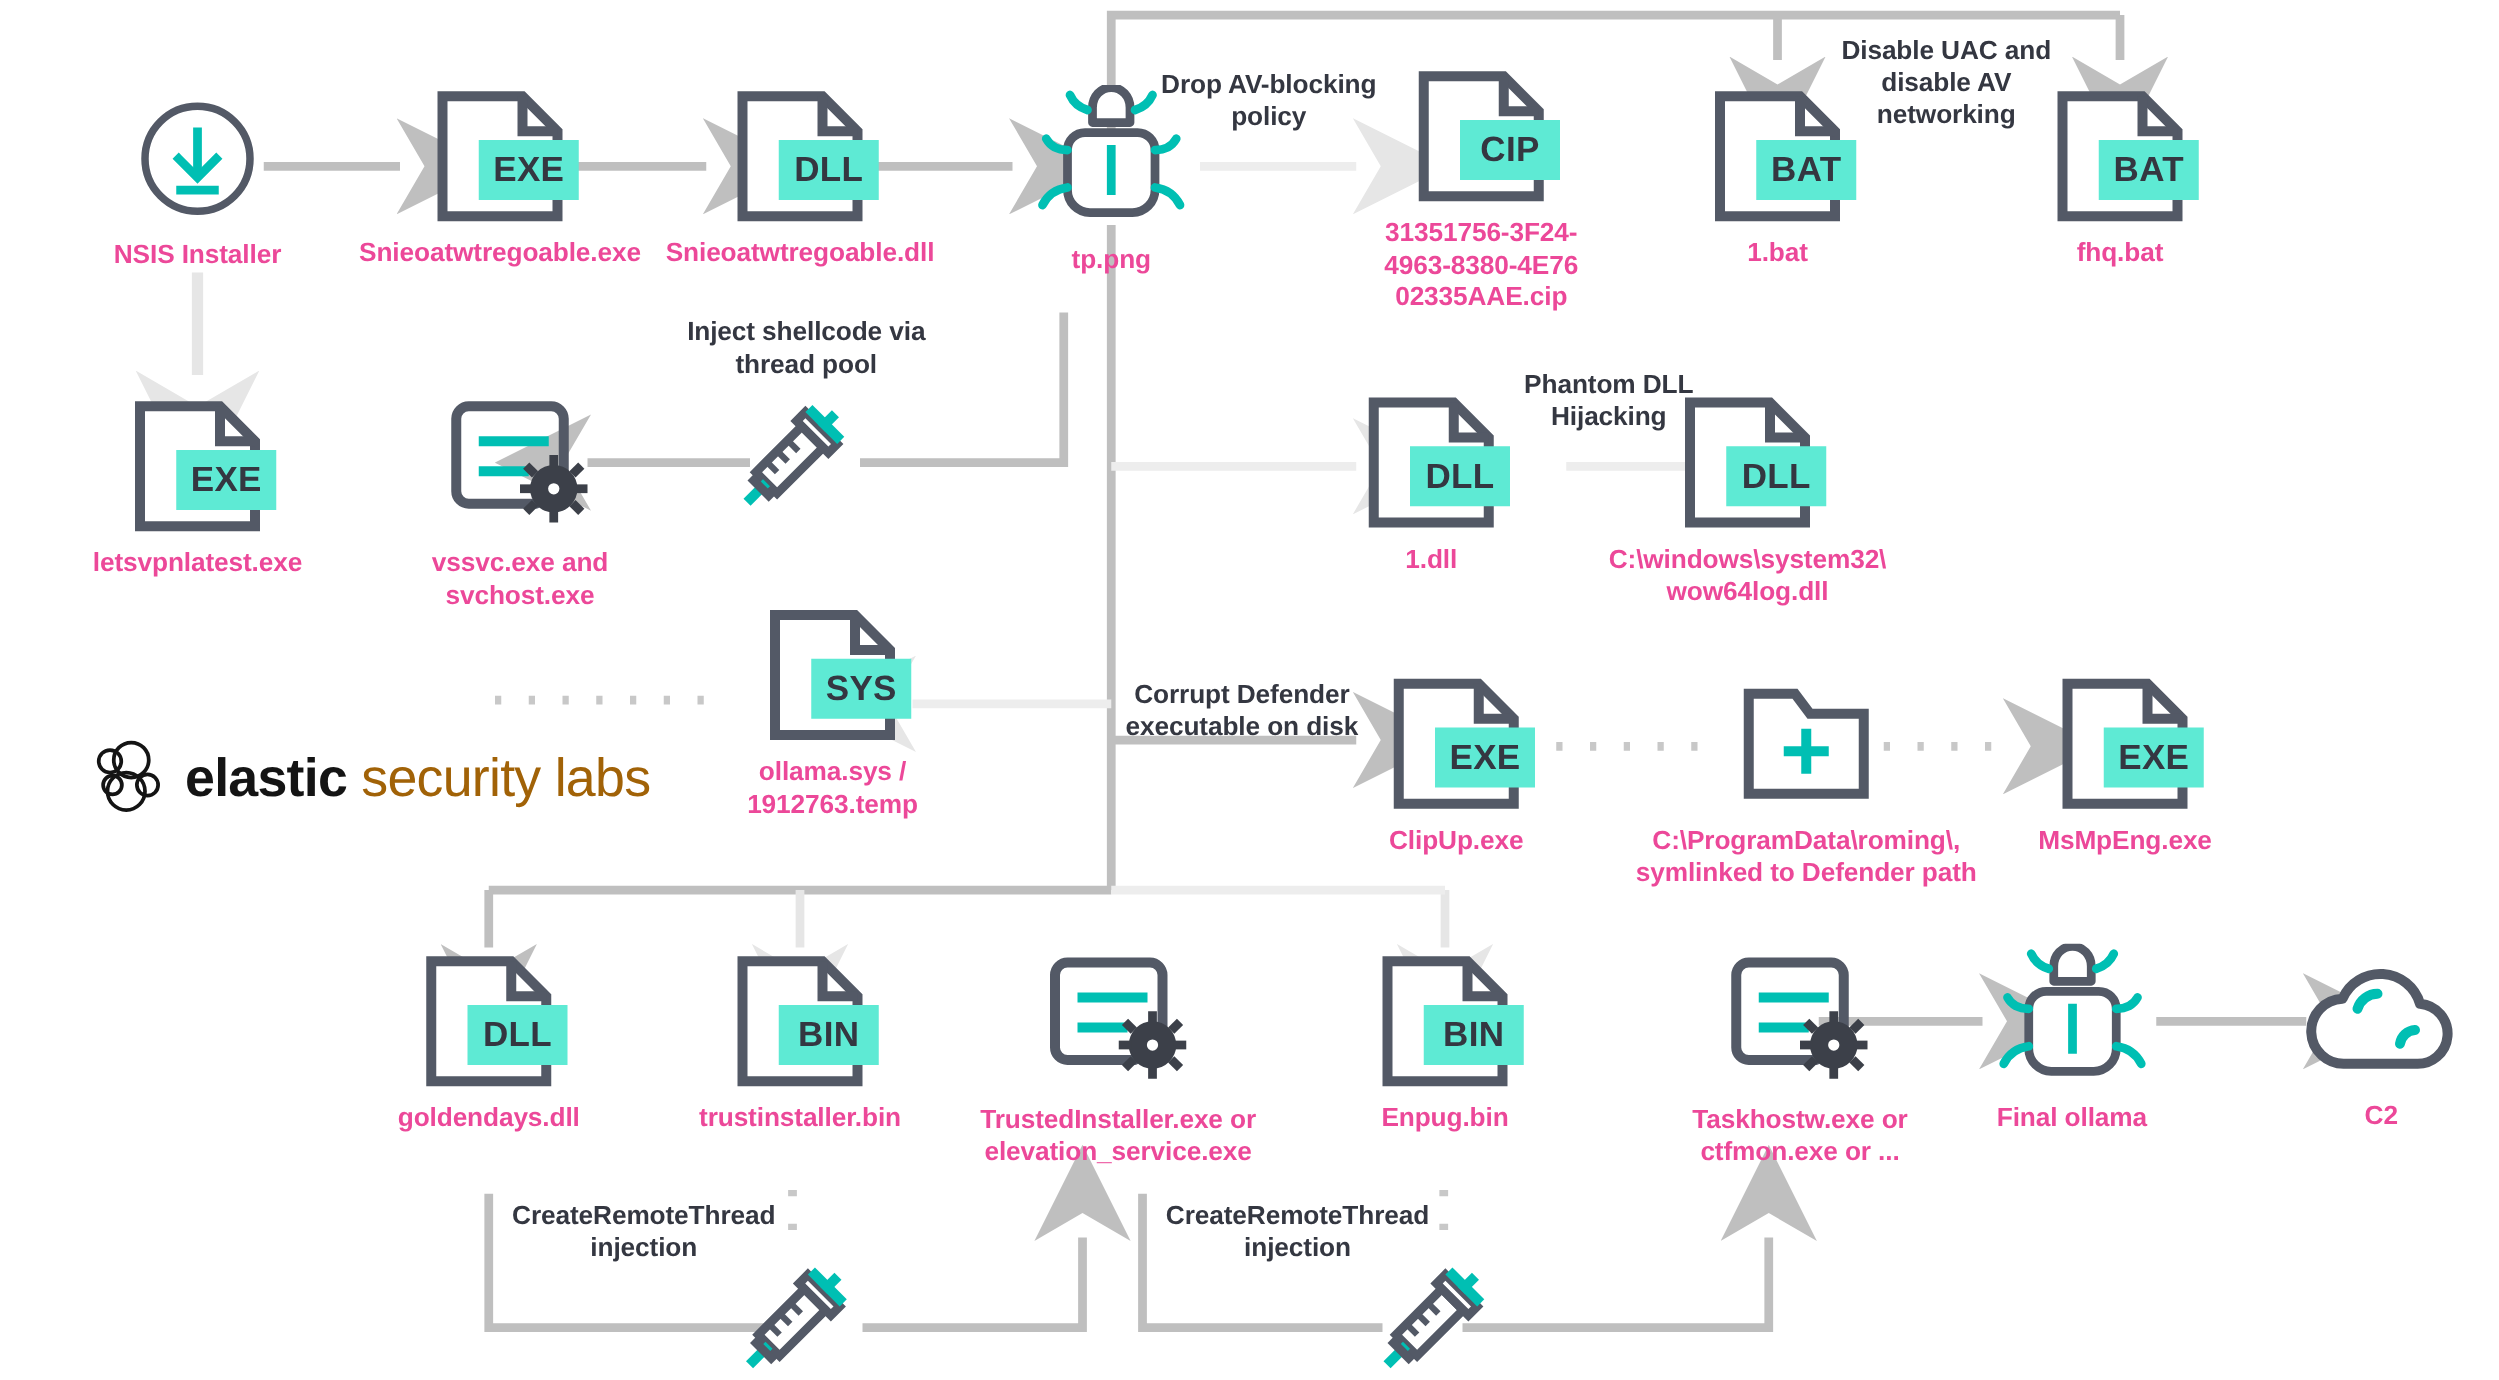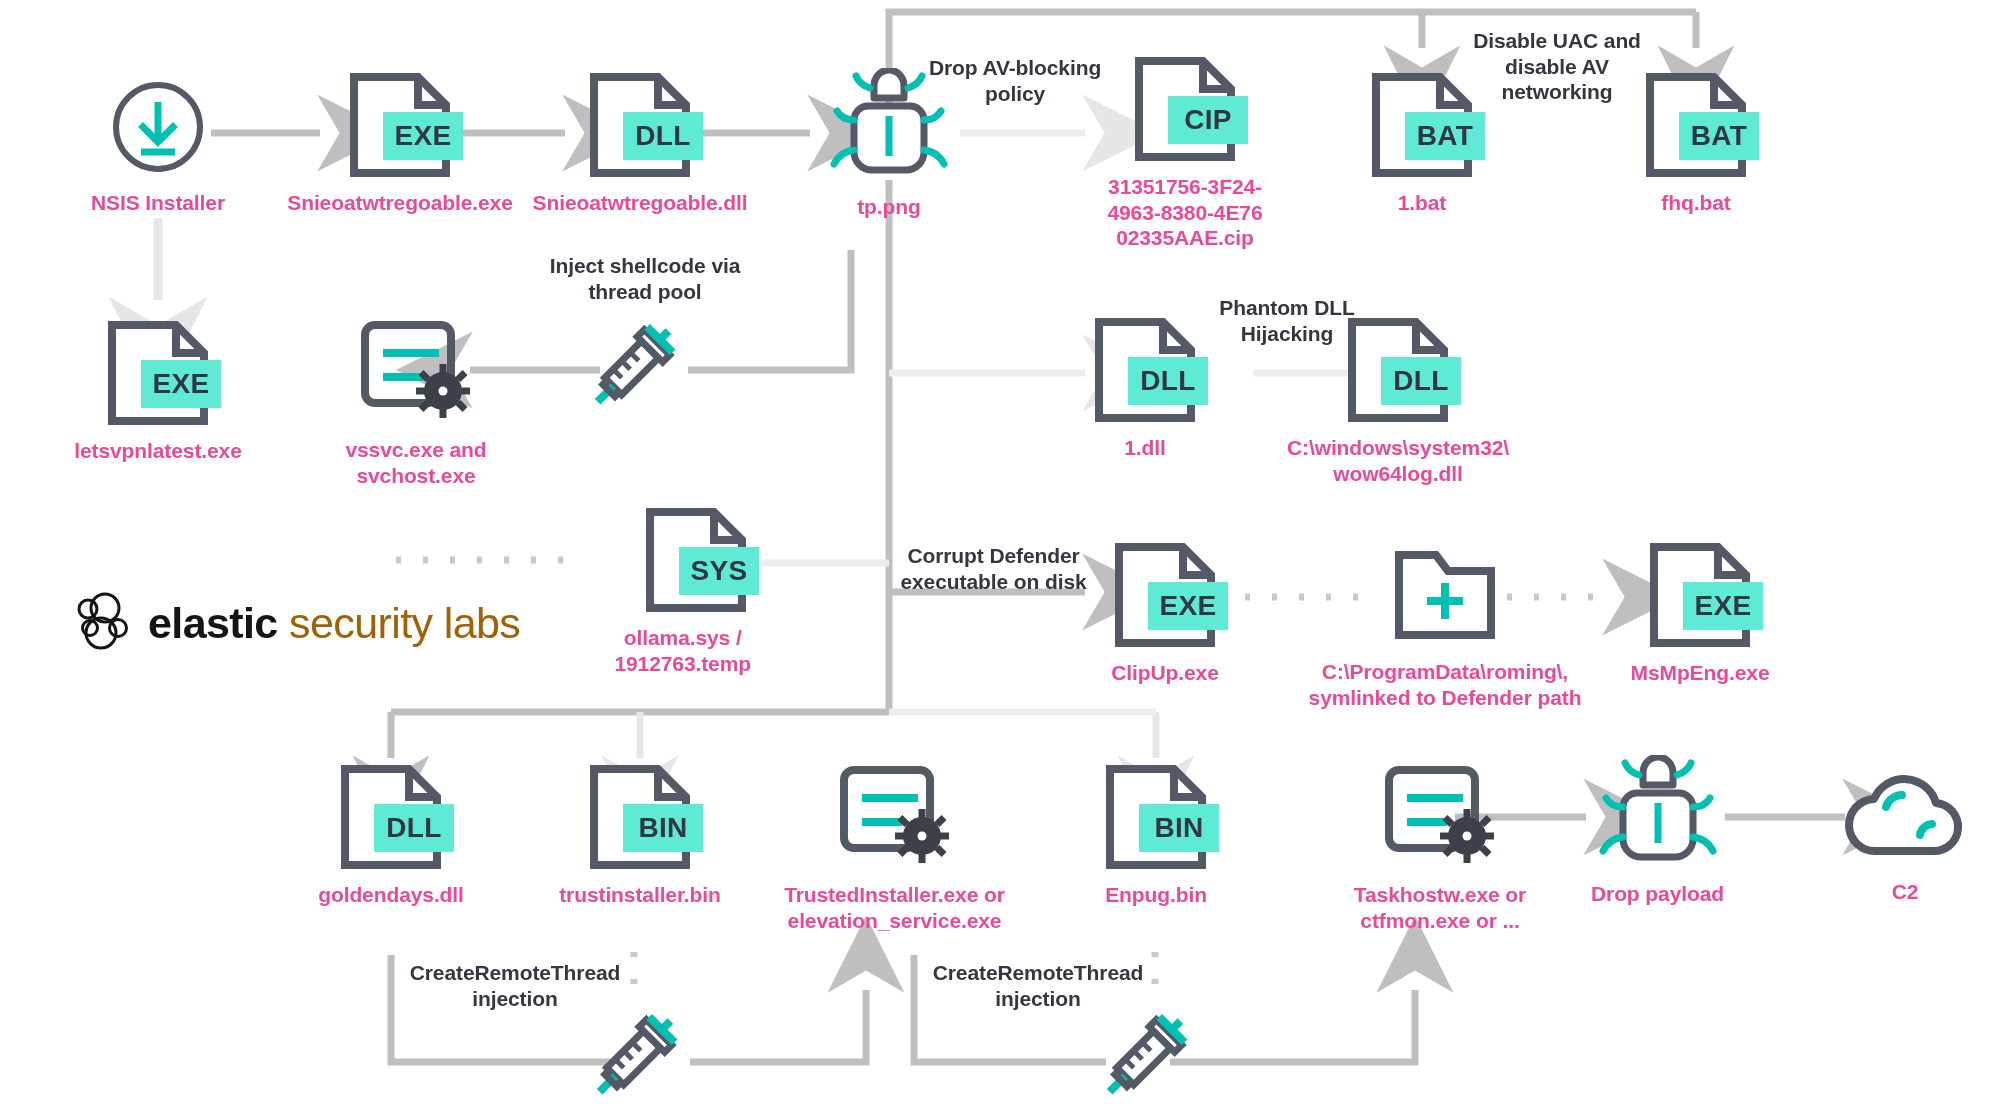--- a/index.html
+++ b/index.html
@@ -262,21 +262,21 @@
       <svg width="110" height="110" viewBox="0 0 110 110">
         <path d="M9,7 H73 L101,35 V103 H9 Z" fill="#fff" stroke="#535966" stroke-width="8" stroke-linejoin="miter"></path>
         <path d="M73,7 V35 H101" fill="none" stroke="#535966" stroke-width="8"></path>
       </svg>
       <div class="badge" style="left:38px;top:42px;width:80px;height:48px;">DLL</div>
     </div>
     <div class="caption">C:\windows\system32\
 wow64log.dll</div>
   </div>
 
-  <div class="node" style="left:581px;top:505px;width:170px;align-items:flex-end;">
+  <div class="node" style="left:581px;top:485px;width:170px;">
     <div class="glyph" style="width:110px;height:110px;">
       <svg width="110" height="110" viewBox="0 0 110 110">
         <path d="M9,7 H73 L101,35 V103 H9 Z" fill="#fff" stroke="#535966" stroke-width="8" stroke-linejoin="miter"></path>
         <path d="M73,7 V35 H101" fill="none" stroke="#535966" stroke-width="8"></path>
       </svg>
       <div class="badge" style="left:38px;top:42px;width:80px;height:48px;">SYS</div>
     </div>
     <div class="caption">ollama.sys /
 1912763.temp</div>
   </div>
@@ -409,21 +409,21 @@
         <g fill="none" stroke="#00BFB3" stroke-width="7" stroke-linecap="round">
           <path d="M46,20 q-10,-3 -14,-12"></path>
           <path d="M84,20 q10,-3 14,-12"></path>
           <path d="M30,52 q-12,0 -17,-9"></path>
           <path d="M100,52 q12,0 17,-9"></path>
           <path d="M30,82 q-14,2 -20,14"></path>
           <path d="M100,82 q14,2 20,14"></path>
         </g>
       </svg>
     </div>
-    <div class="caption">Drop payload</div>
+    <div class="caption">Final ollama</div>
   </div>
 
   <div class="node" style="left:1840px;top:765px;width:130px;">
     <div class="glyph">
       <svg width="130" height="100" viewBox="0 0 130 100">
         <path d="M36,86 a26,26 0 0 1 -2,-52 a33,33 0 0 1 62,4 a24,24 0 0 1 -4,48 z" fill="#fff" stroke="#535966" stroke-width="8" stroke-linejoin="round"></path>
         <path d="M46,42 a17,17 0 0 1 16,-12" fill="none" stroke="#00BFB3" stroke-width="8" stroke-linecap="round"></path>
         <path d="M80,70 a13,13 0 0 1 12,-11" fill="none" stroke="#00BFB3" stroke-width="8" stroke-linecap="round"></path>
       </svg>
     </div>

